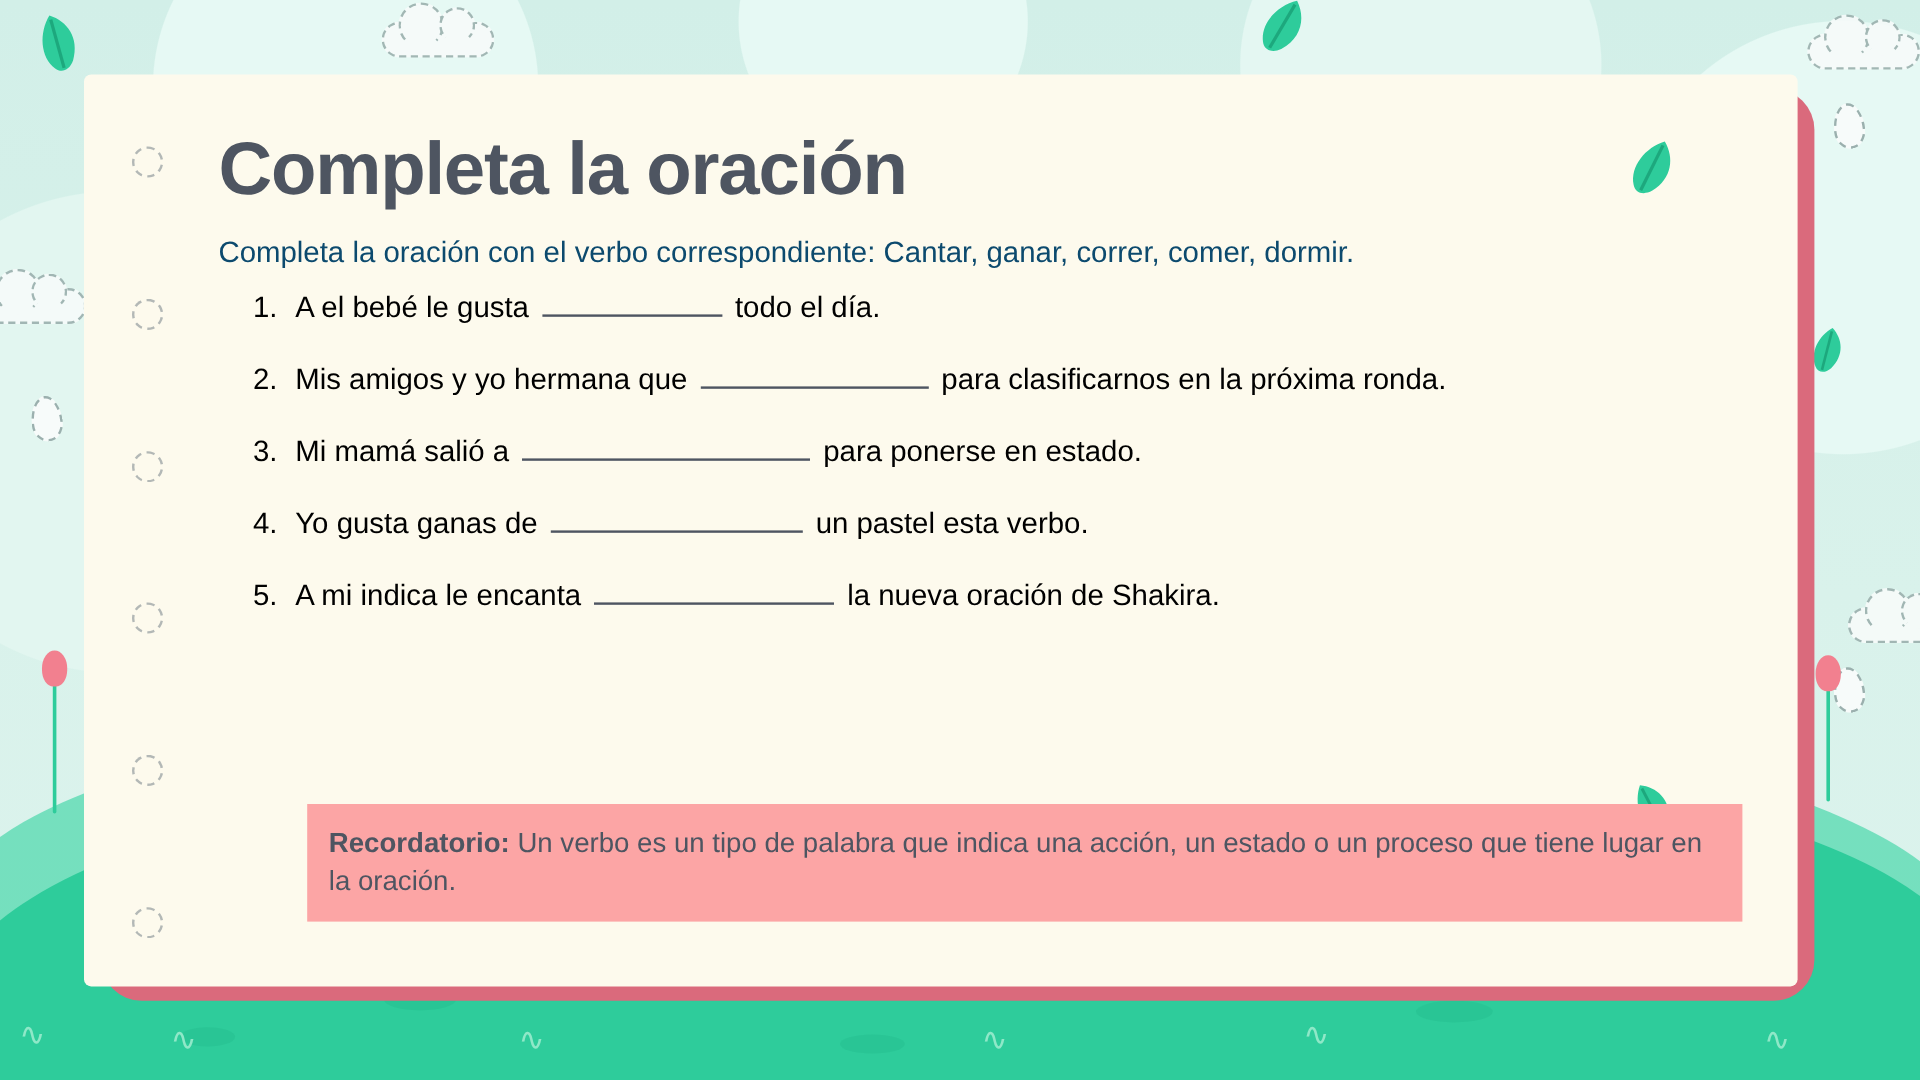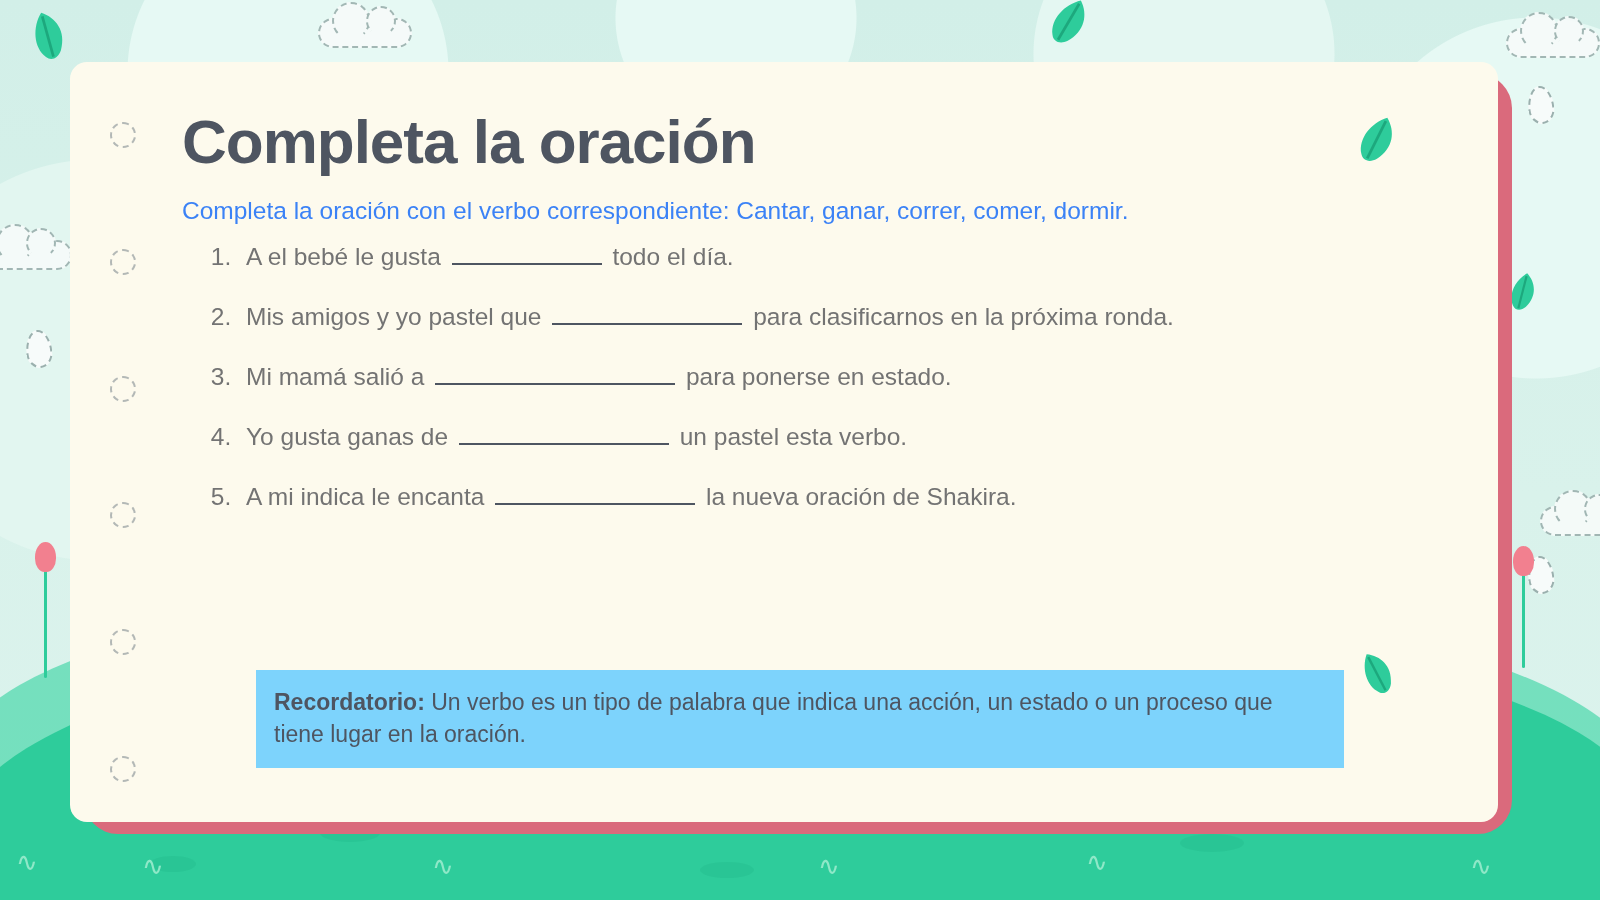--- a/index.html
+++ b/index.html
@@ -124,21 +124,21 @@
     background: #da6a7c;
     border-radius: 34px;
   }
   .card {
     position: absolute;
     left: 70px;
     top: 62px;
     width: 1428px;
     height: 760px;
     background: #fdfaed;
-    border-radius: 17px;
+    border-radius: 6px;
     box-sizing: border-box;
     padding: 46px 64px 0 112px;
   }
   .punch-holes {
     position: absolute;
     left: 38px;
     top: 60px;
     width: 30px;
     height: 660px;
     display: flex;
@@ -158,47 +158,47 @@
     margin: 0 0 8px 0;
     font-size: 62px;
     line-height: 1.1;
     font-weight: 700;
     color: #4e5561;
     letter-spacing: -1px;
   }
   .instructions {
     margin: 18px 0 14px 0;
     font-size: 24.5px;
-    color: #3b82f6;
+    color: #0c4a6e;
     line-height: 1.35;
   }
   ol.questions {
     margin: 0;
     padding-left: 56px;
     font-size: 24.5px;
-    color: #737373;
+    color: #000000;
   }
   ol.questions li {
     margin: 0 0 28px 0;
     line-height: 1.3;
     padding-left: 8px;
   }
   .blank {
     display: inline-block;
     border-bottom: 2px solid #4e5561;
     vertical-align: baseline;
     height: 20px;
     margin: 0 4px;
   }
   .note {
     position: absolute;
     left: 186px;
     top: 608px;
-    width: 1088px;
-    background: #7dd3fc;
+    width: 1196px;
+    background: #fca5a5;
     padding: 16px 20px 18px 18px;
     box-sizing: border-box;
     font-size: 23px;
     line-height: 1.4;
     color: #4e5561;
   }
   .note b {
     font-weight: 700;
   }
 </style>
@@ -273,21 +273,21 @@
 
     <p class="instructions">Completa la oración con el verbo correspondiente: Cantar, ganar, correr, comer, dormir.</p>
 
     <ol class="questions">
       <li>
         <span>A el bebé le gusta</span>
         <span class="blank" style="width:150px"></span>
         <span>todo el día.</span>
       </li>
       <li>
-        <span>Mis amigos y yo pastel que</span>
+        <span>Mis amigos y yo hermana que</span>
         <span class="blank" style="width:190px"></span>
         <span>para clasificarnos en la próxima ronda.</span>
       </li>
       <li>
         <span>Mi mamá salió a</span>
         <span class="blank" style="width:240px"></span>
         <span>para ponerse en estado.</span>
       </li>
       <li>
         <span>Yo gusta ganas de</span>

